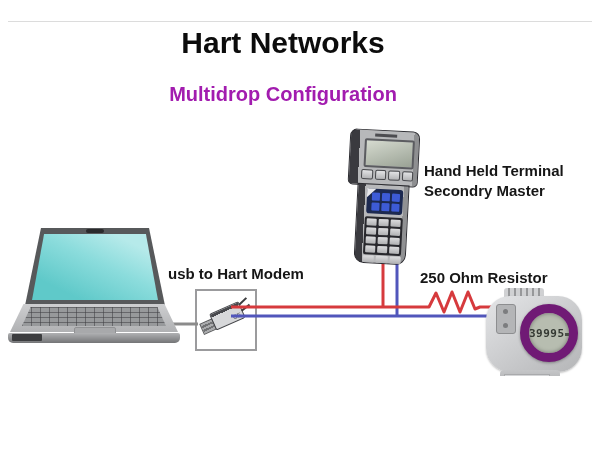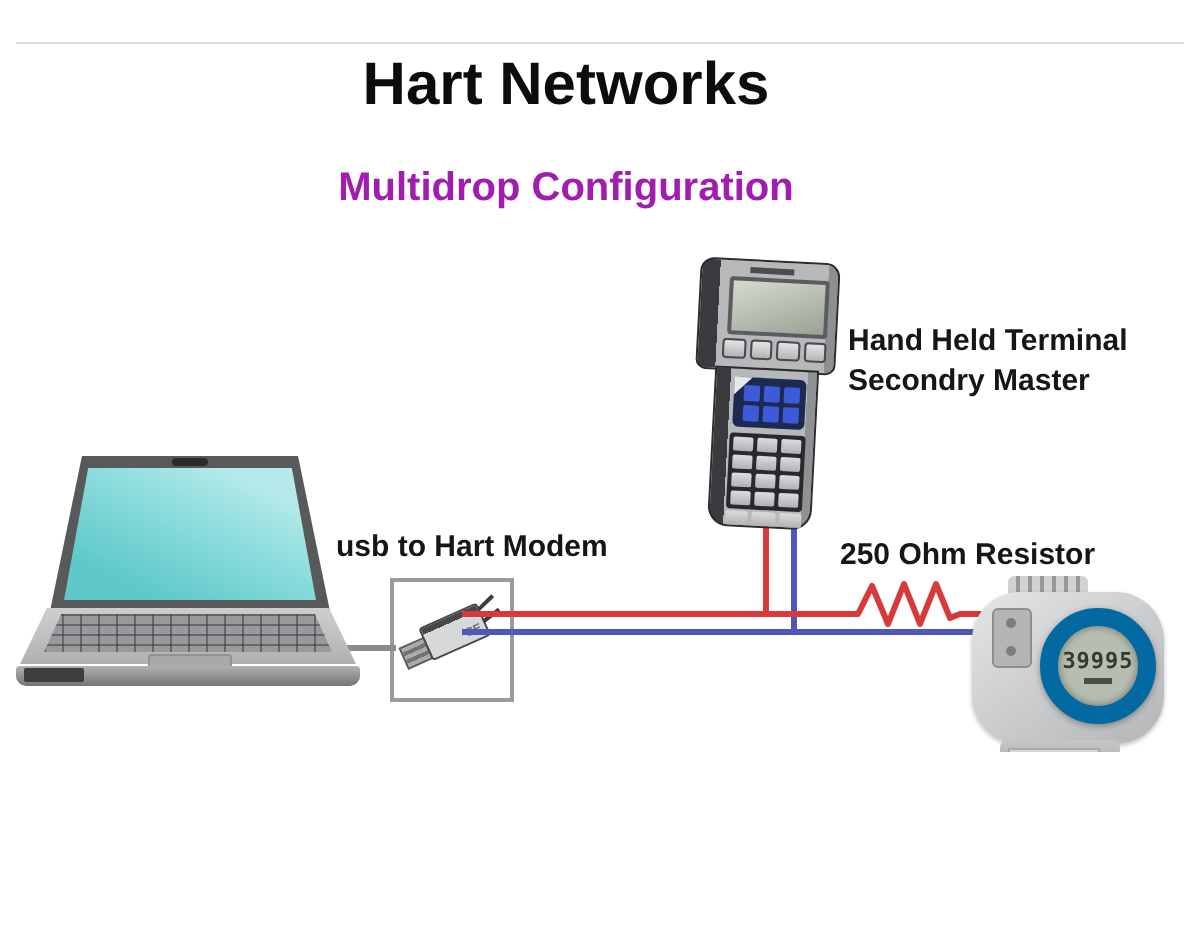--- a/index.html
+++ b/index.html
@@ -81,23 +81,23 @@
   #tx{left:440px;top:286px;width:160px;height:180px;z-index:10;}
   #tx-cap{position:absolute;left:64px;top:2px;width:40px;height:10px;border-radius:3px 3px 0 0;
       background:repeating-linear-gradient(90deg,#d0d1d3 0 4px,#97989a 4px 6px);}
   #tx-head{position:absolute;left:46px;top:10px;width:96px;height:76px;border-radius:24px;
       background:linear-gradient(145deg,#e4e5e7,#b4b5b7);box-shadow:0 1px 2px rgba(0,0,0,.25);}
   #tx-port{position:absolute;left:56px;top:18px;width:18px;height:28px;background:#b4b5b7;
       border:1px solid #8d8e90;border-radius:3px;}
   .tx-screw{position:absolute;left:6px;width:5px;height:5px;border-radius:50%;background:#7c7d7f;}
   #tx-screw-1{top:4px;} #tx-screw-2{top:18px;}
   #tx-ring{position:absolute;left:80px;top:18px;width:58px;height:58px;border-radius:50%;
-      border:9px solid #0369a1;background:#b7bdb0;box-sizing:border-box;
+      border:9px solid #701a75;background:#b7bdb0;box-sizing:border-box;
       box-shadow:0 1px 3px rgba(0,0,0,.35), inset 0 0 4px rgba(0,0,0,.4);
-      display:flex;flex-direction:column;align-items:center;justify-content:center;}
+      display:flex;flex-direction:row;align-items:center;justify-content:space-between;}
   #tx-display-value{font-family:"DejaVu Sans Mono",monospace;font-size:11px;font-weight:bold;
       color:#343933;letter-spacing:0.5px;}
   #tx-display-subline{width:14px;height:3px;background:#4a4f48;margin-top:2px;}
   #tx-body-band{position:absolute;left:60px;top:84px;width:60px;height:26px;border-radius:4px;
       background:linear-gradient(#c5c6c8,#9b9c9e);}
   #tx-label-plate{position:absolute;left:64px;top:88px;width:44px;height:14px;background:#d4d5d7;
       border:1px solid #a9aaac;}
   .plate-line{position:absolute;left:3px;width:36px;height:1px;background:#8a8b8d;}
   #plate-line-1{top:4px;} #plate-line-2{top:8px;}
   #tx-bolt{position:absolute;left:100px;top:92px;width:7px;height:7px;border-radius:50%;background:#7a7b7d;}

